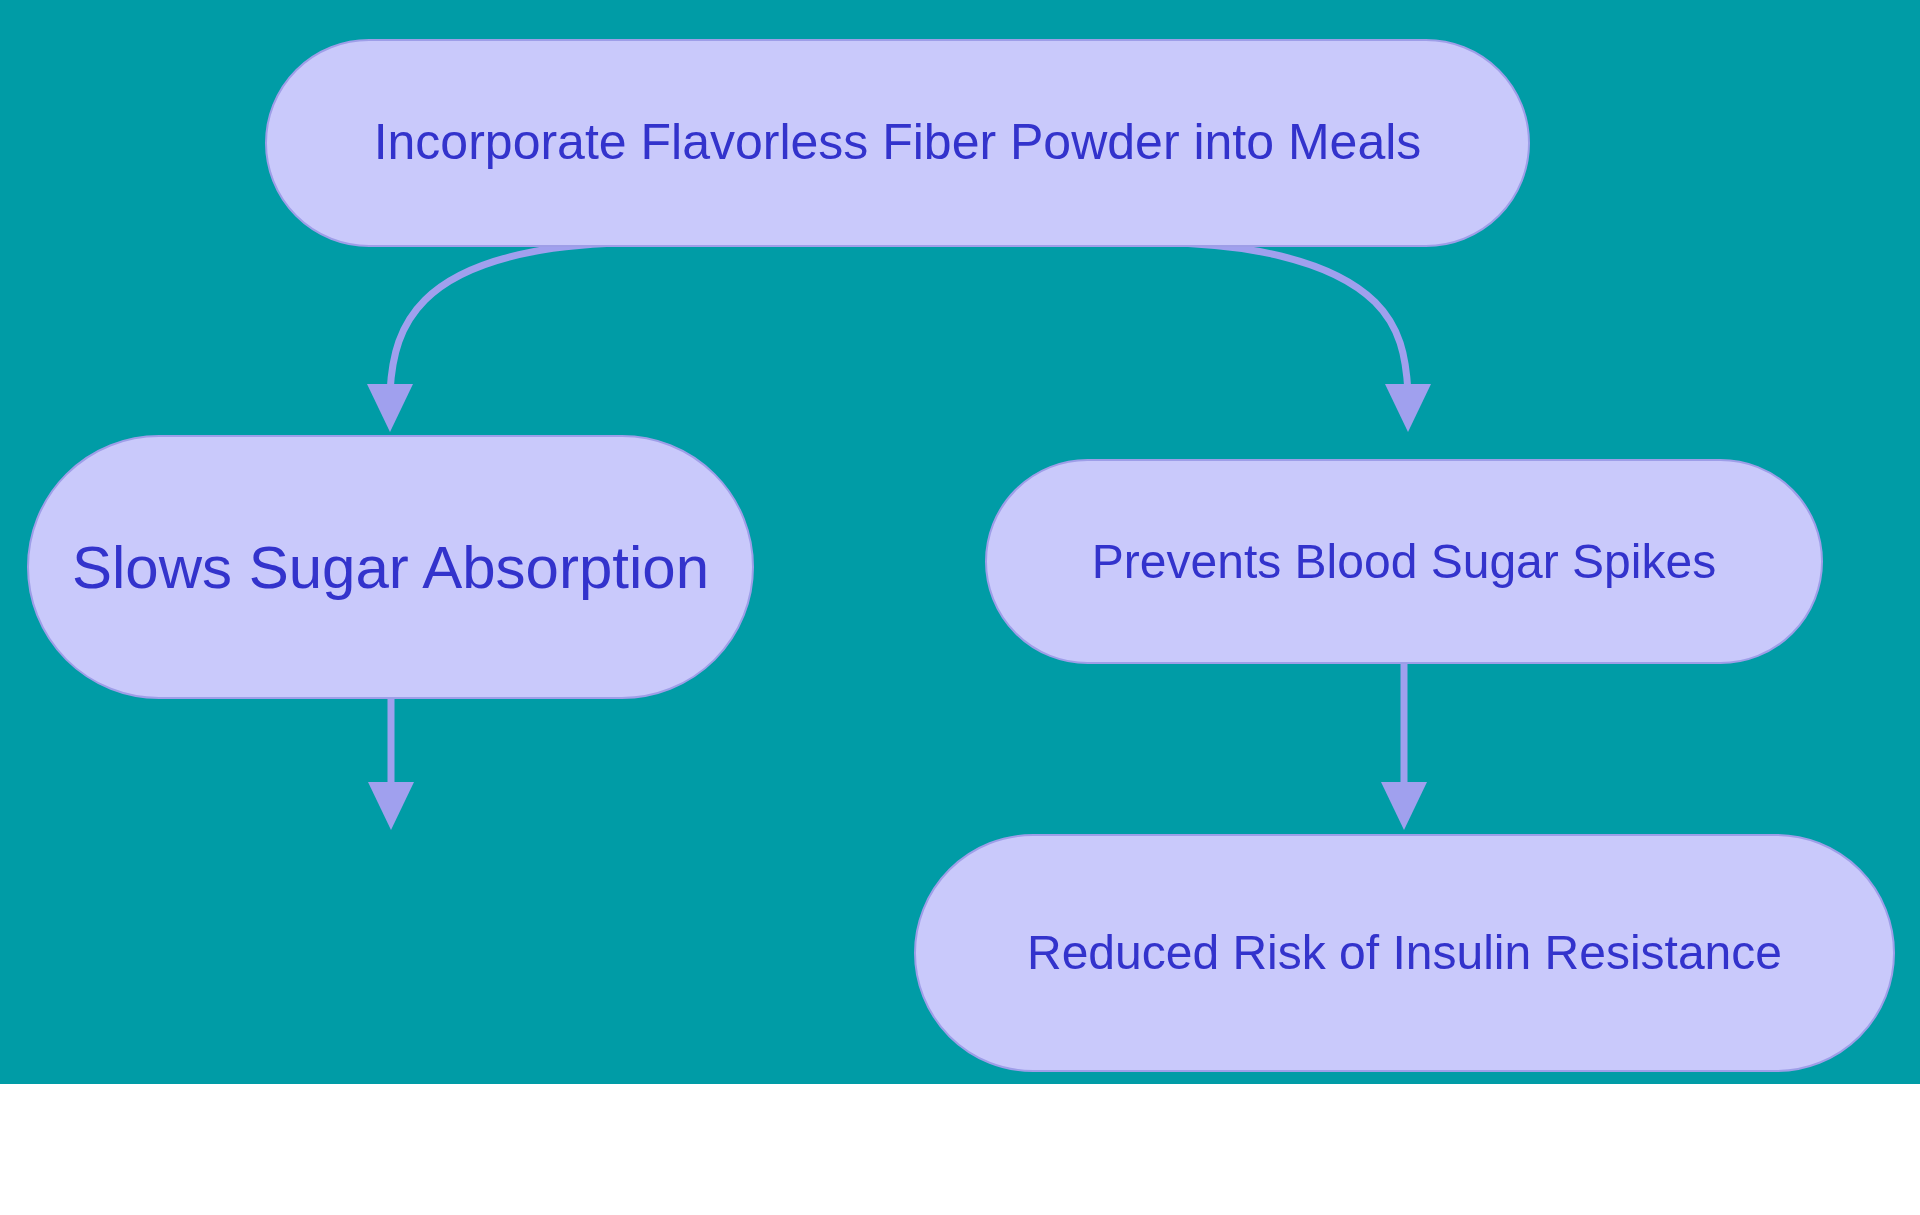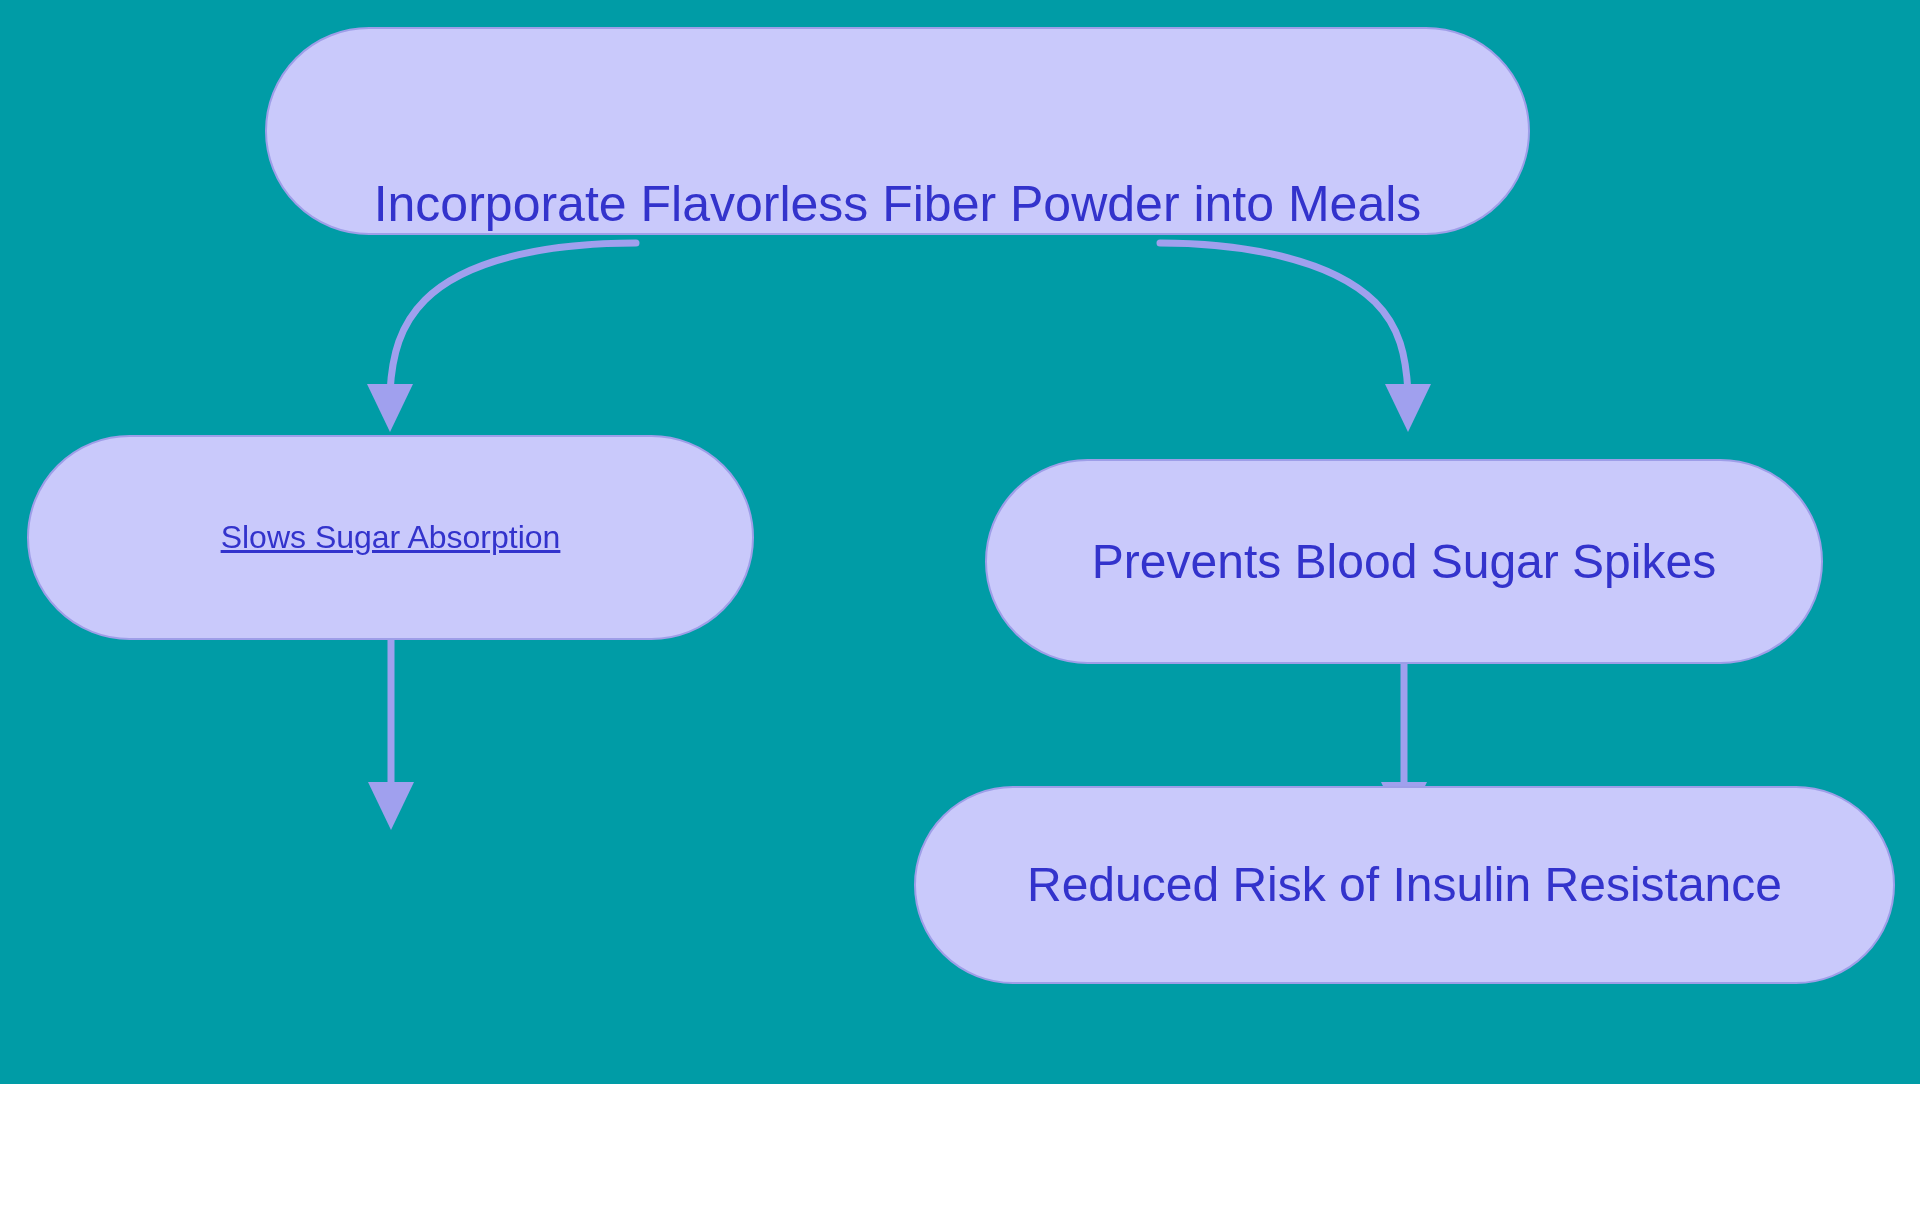--- a/index.html
+++ b/index.html
@@ -50,56 +50,54 @@
     white-space: nowrap;
   }
   .node-label {
     display: block;
     padding: 0 28px;
   }
 
   
   #node-root {
     left: 265px;
-    top: 27px;
+    top: 39px;
     width: 1265px;
     height: 208px;
     font-size: 50px;
-    align-items: flex-end;
   }
   
   #node-slows {
     left: 27px;
     top: 435px;
     width: 727px;
-    height: 205px;
-    font-size: 32px;
-    text-decoration: underline;
+    height: 264px;
+    font-size: 60px;
   }
   #node-prevents {
     left: 985px;
     top: 435px;
     width: 838px;
     height: 205px;
     font-size: 48px;
     margin-top: 24px;
   }
   
   #node-steady {
     left: 58px;
     top: 834px;
     width: 667px;
     height: 206px;
     font-size: 48px;
   }
   #node-reduced {
     left: 914px;
-    top: 786px;
+    top: 834px;
     width: 981px;
-    height: 198px;
+    height: 238px;
     font-size: 48px;
   }
 </style>
 </head>
 <body>
 
 <div id="canvas">
 
   <div id="diagram-bg"></div>
 

